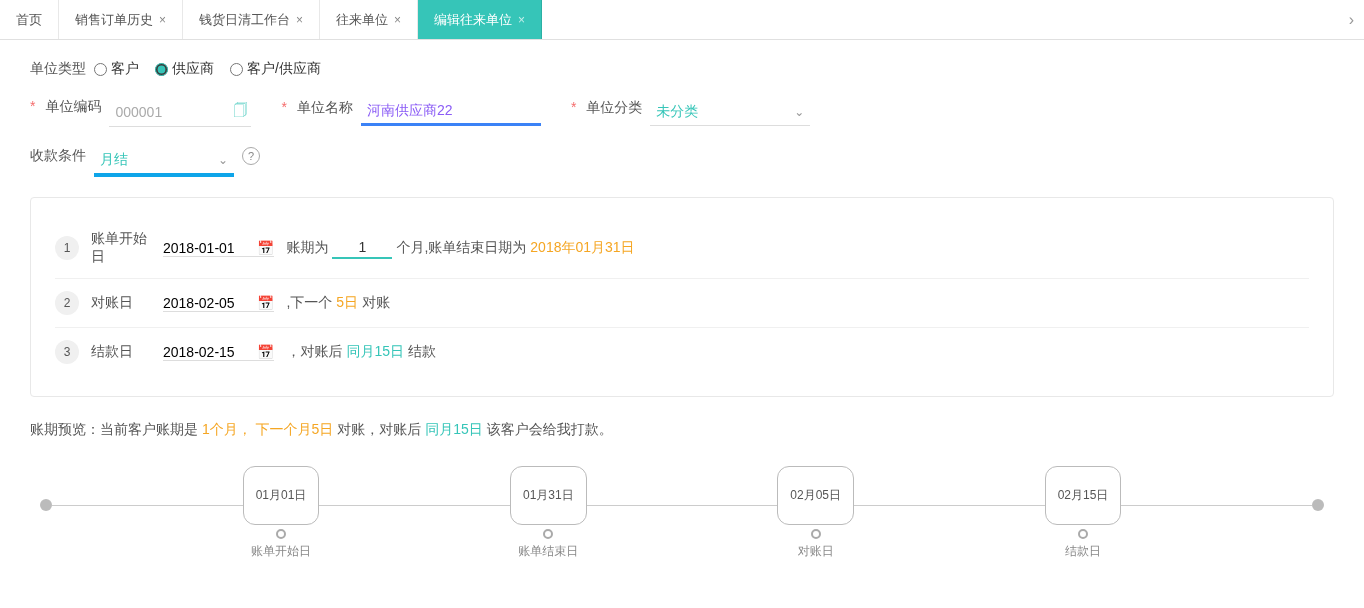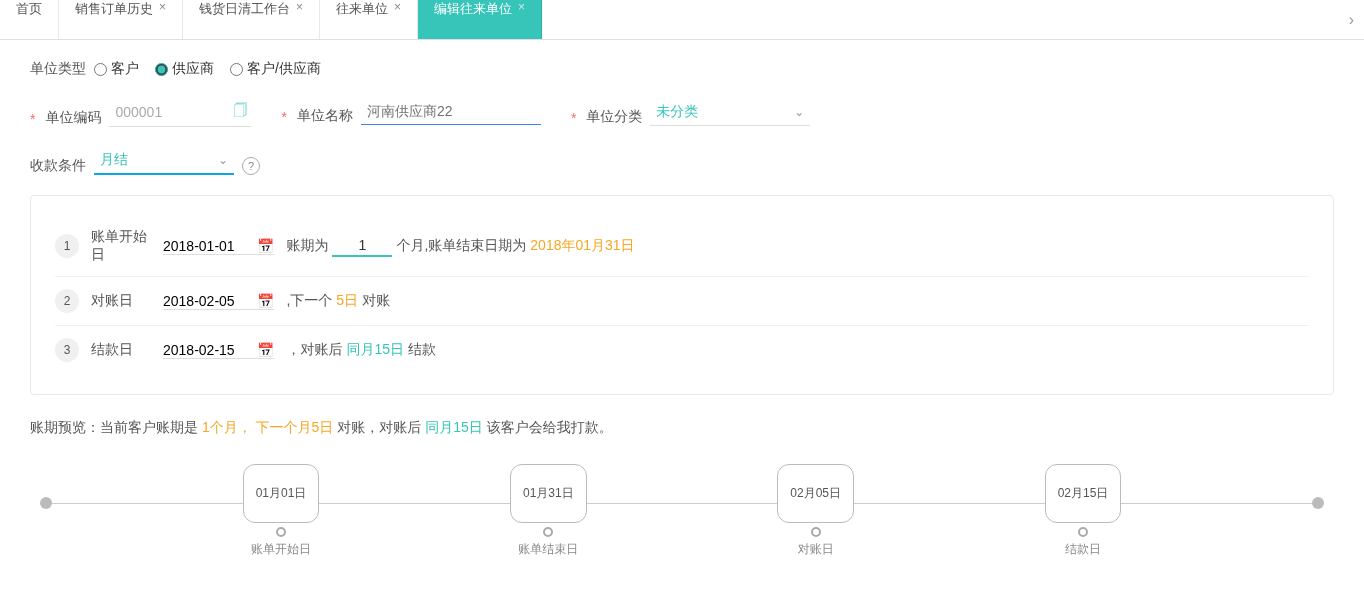--- a/index.html
+++ b/index.html
@@ -8,21 +8,21 @@
     
     .tab-bar {
       display: flex;
       align-items: stretch;
       background: #fff;
       border-bottom: 1px solid #e0e0e0;
       height: 40px;
     }
     .tab {
       display: flex;
-      align-items: flex-start;
+      align-items: center;
       padding: 0 16px;
       cursor: pointer;
       color: #555;
       font-size: 13px;
       white-space: nowrap;
       border-right: 1px solid #e8e8e8;
       gap: 6px;
     }
     .tab.active {
       background: #36c5b8;
@@ -55,41 +55,41 @@
     
     .form-row {
       display: flex;
       align-items: center;
       margin-bottom: 20px;
       gap: 30px;
     }
 
     .form-field {
       display: flex;
-      align-items: flex-end;
+      align-items: flex-start;
       gap: 8px;
     }
 
     .form-label {
       color: #555;
       white-space: nowrap;
     }
 
     .required-star {
       color: #f56c6c;
       margin-right: 2px;
     }
 
     .form-input {
       border: none;
-      border-bottom: 1px solid #3b82f6;
+      border-bottom: 3px solid #3b82f6;
       outline: none;
       padding: 4px 6px;
       font-size: 14px;
-      color: #737373;
+      color: #8b5cf6;
       background: transparent;
     }
 
     .input-with-icon {
       display: flex;
       align-items: center;
       border-bottom: 1px solid #ddd;
     }
     .input-with-icon input {
       border: none;
@@ -348,21 +348,21 @@
       <div class="select-field" style="min-width:160px;">
         <span class="select-value">未分类</span>
         <span class="select-chevron">⌄</span>
       </div>
     </div>
   </div>
 
   <div class="form-row">
     <div class="form-field">
       <span class="form-label">收款条件</span>
-      <div class="select-field" style="min-width:140px; border-bottom: 2px solid #0ea5e9;">
+      <div class="select-field" style="min-width:140px; border-bottom: 4px solid #0ea5e9;">
         <span class="select-value">月结</span>
         <span class="select-chevron">⌄</span>
       </div>
       <div class="help-icon">?</div>
     </div>
   </div>
 
   <div class="card-box">
 
     <div class="billing-row">

